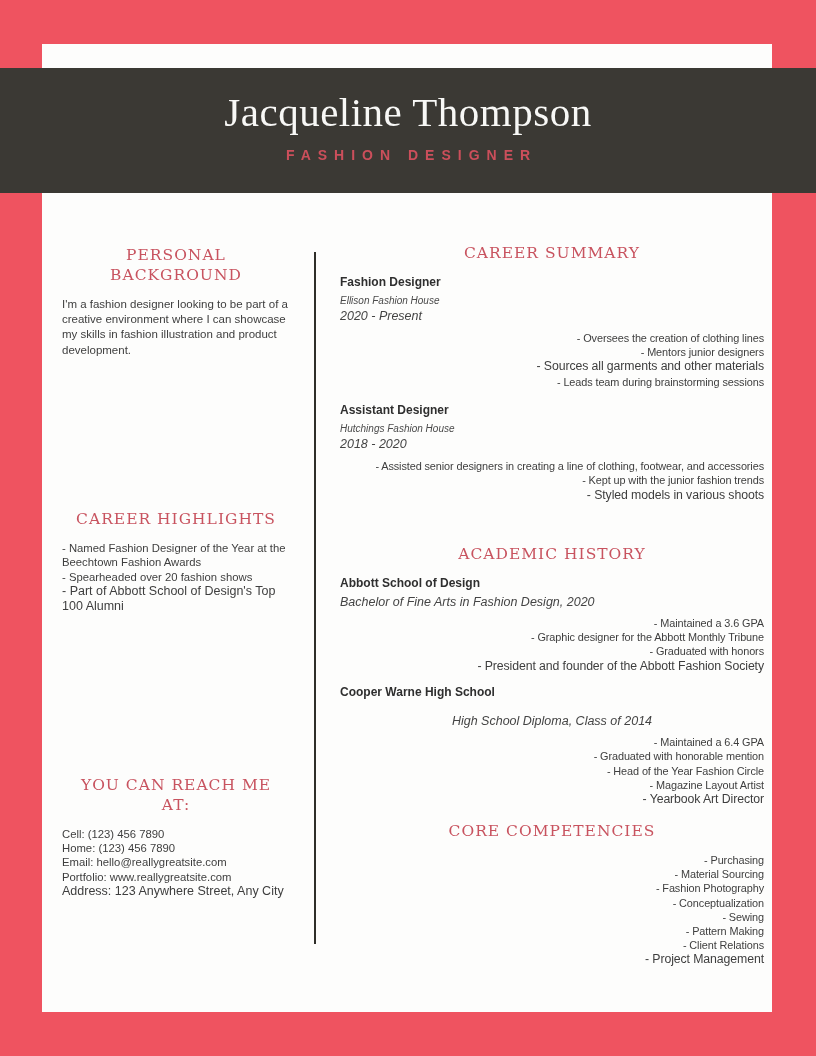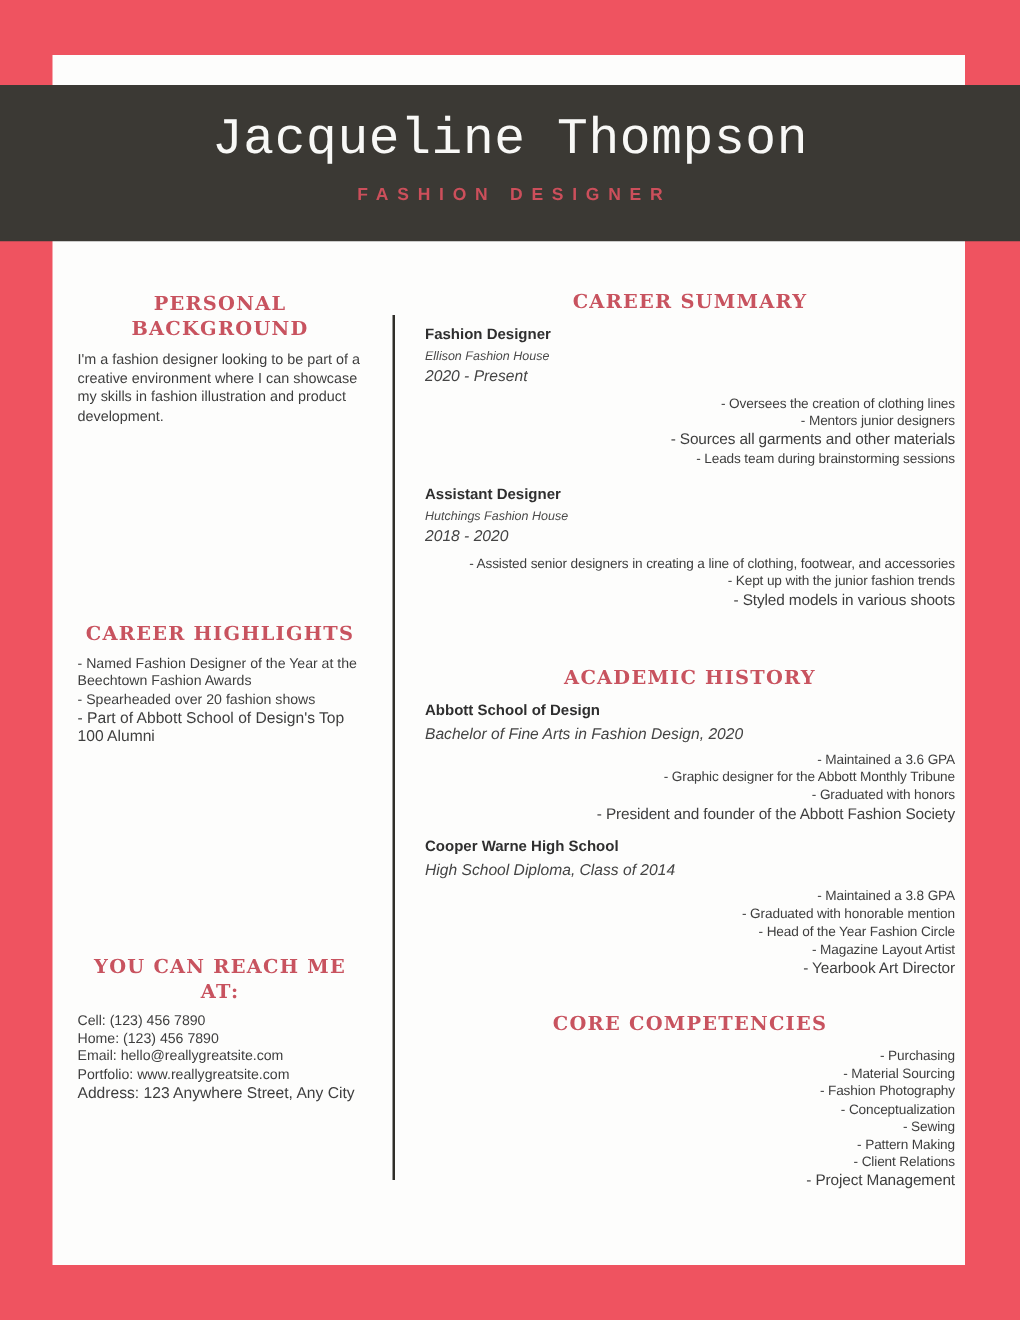--- a/index.html
+++ b/index.html
@@ -12,38 +12,38 @@
   .page{
     position:absolute;left:42px;top:44px;width:730px;height:968px;
     background:#FDFDFC;
   }
   .band{
     position:absolute;left:0;top:68px;width:816px;height:125px;
     background:#3B3934;text-align:center;z-index:2;
   }
   .band .name{
     margin-top:21px;
-    font-family:Liberation Mono, monospace;
+    font-family:Liberation Serif, serif;
     font-size:41px;line-height:46px;color:#F8F8F6;font-weight:400;
     letter-spacing:0.5px;
   }
   .band .role{
     margin-top:12px;
     font-size:14px;letter-spacing:7px;padding-left:7px;
     color:#CC4F5B;font-weight:700;
   }
   .divider{
     position:absolute;left:314px;top:252px;width:2px;height:692px;
     background:#2F2E29;z-index:1;
   }
   .sec{position:absolute;z-index:1;}
   .sec h2{
-    margin:0;text-align:center;
+    margin:12px;text-align:center;
     font-family:"DejaVu Serif","Liberation Serif",serif;
-    font-weight:700;font-size:15.5px;line-height:20px;
+    font-weight:400;font-size:15.5px;line-height:20px;
     letter-spacing:1px;color:#C8535F;
   }
   .lcol{left:62px;width:228px;}
   .rcol{left:340px;width:424px;}
   .body-txt{color:#3E3E3E;font-size:11.5px;line-height:15.2px;margin-top:8px;}
   .list{margin-top:7px;}
   .list .li{color:#3E3E3E;font-size:11.3px;line-height:14.3px;}
   .list .li.lg{font-size:12.5px;line-height:15.6px;}
   .contact .li{line-height:14.2px;}
   .job{margin-top:9px;}
@@ -132,23 +132,23 @@
     <div class="bullets" style="margin-top:5px;">
       <div class="li">- Maintained a 3.6 GPA</div>
       <div class="li">- Graphic designer for the Abbott Monthly Tribune</div>
       <div class="li">- Graduated with honors</div>
       <div class="li lg">- President and founder of the Abbott Fashion Society</div>
     </div>
   </div>
 
   <div class="job" style="margin-top:11px;">
     <div class="job-title">Cooper Warne High School</div>
-    <div class="job-dates" style="margin-top:3px;">High School Diploma, Class of 2014</div>
+    <div class="job-dates" style="margin-top:13px;text-align:center;">High School Diploma, Class of 2014</div>
     <div class="bullets" style="margin-top:5px;">
-      <div class="li">- Maintained a 3.8 GPA</div>
+      <div class="li">- Maintained a 6.4 GPA</div>
       <div class="li">- Graduated with honorable mention</div>
       <div class="li">- Head of the Year Fashion Circle</div>
       <div class="li">- Magazine Layout Artist</div>
       <div class="li lg">- Yearbook Art Director</div>
     </div>
   </div>
 </div>
 
 <div class="sec rcol" style="top:809px;">
   <h2>CORE COMPETENCIES</h2>

